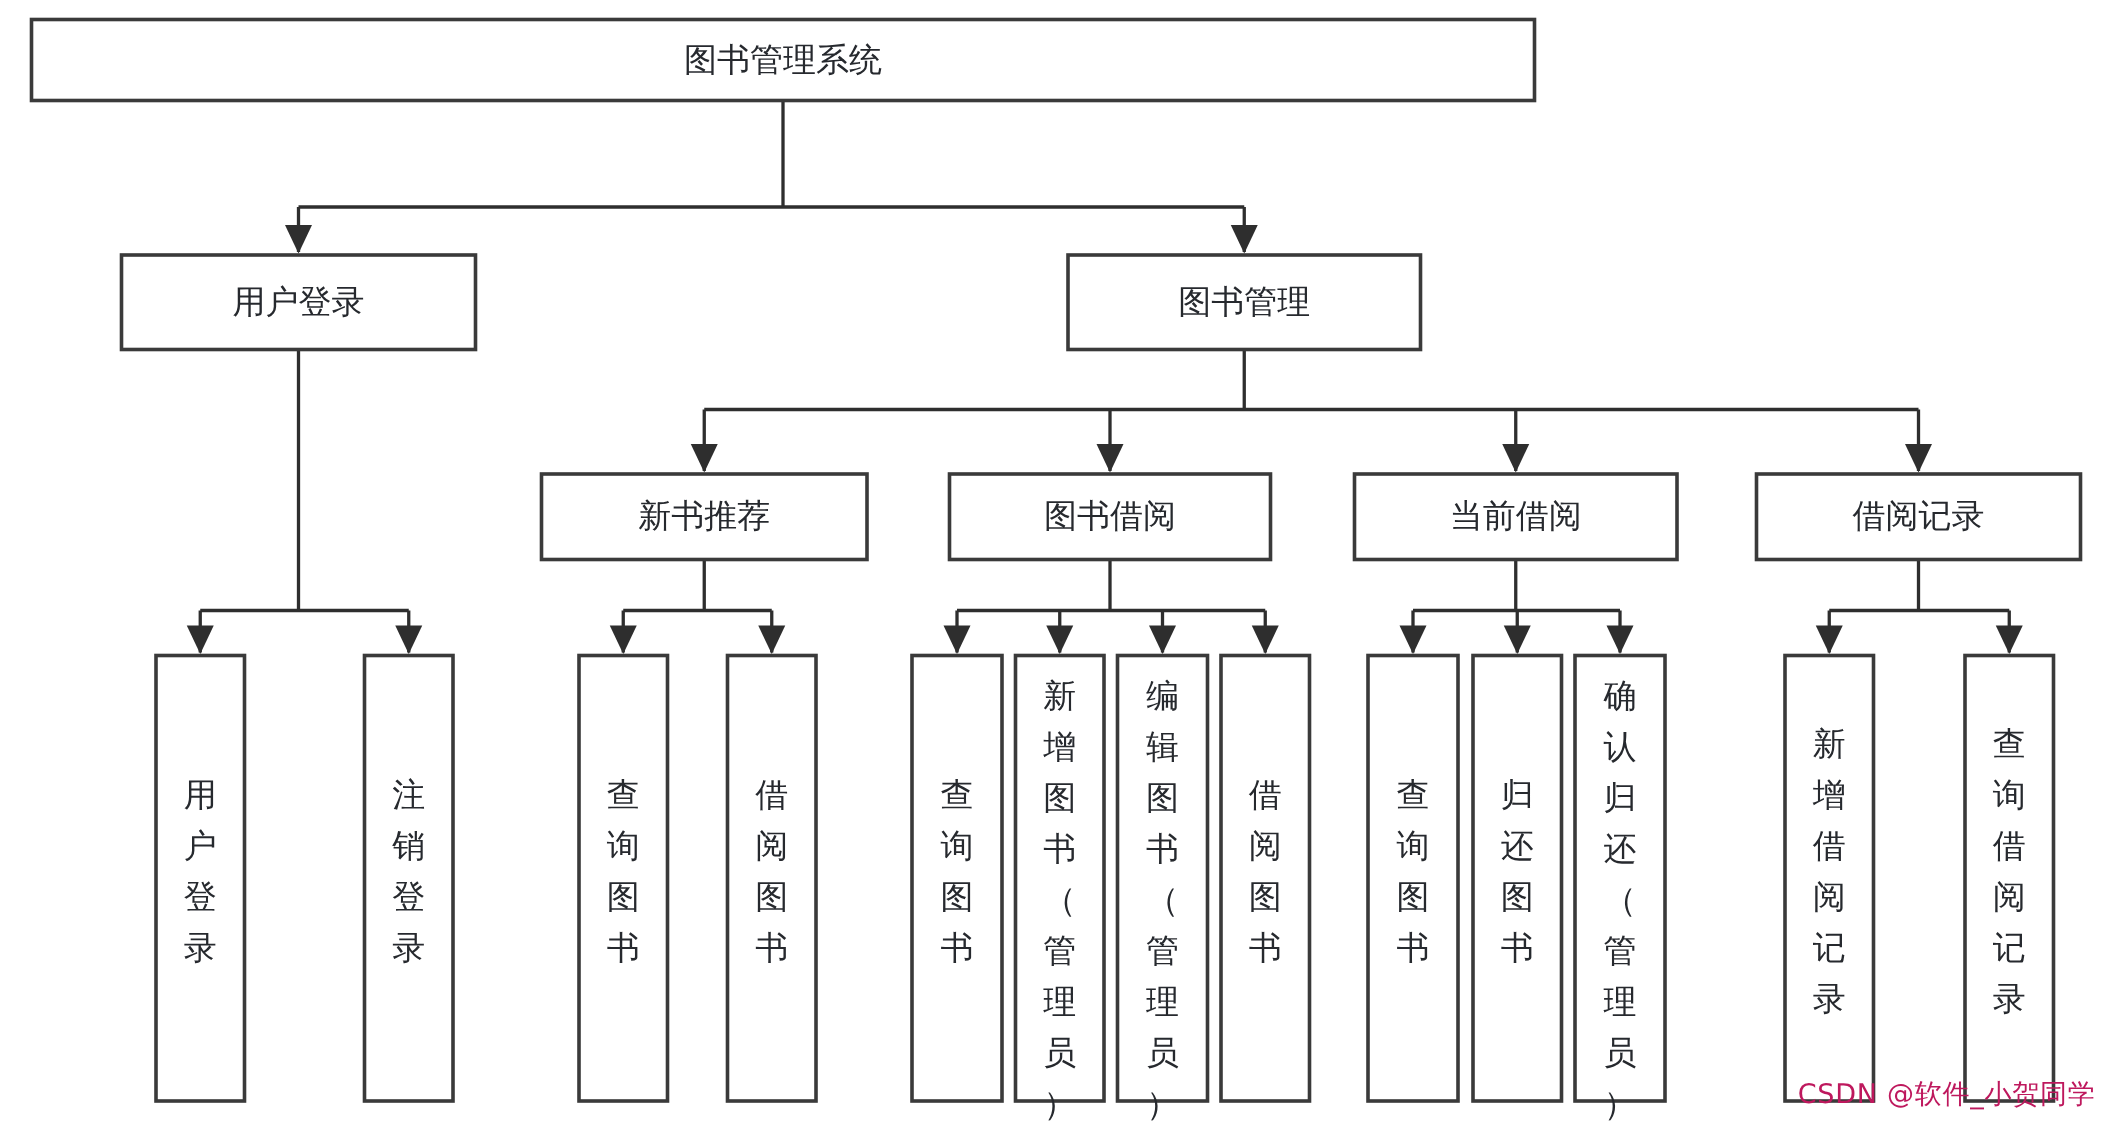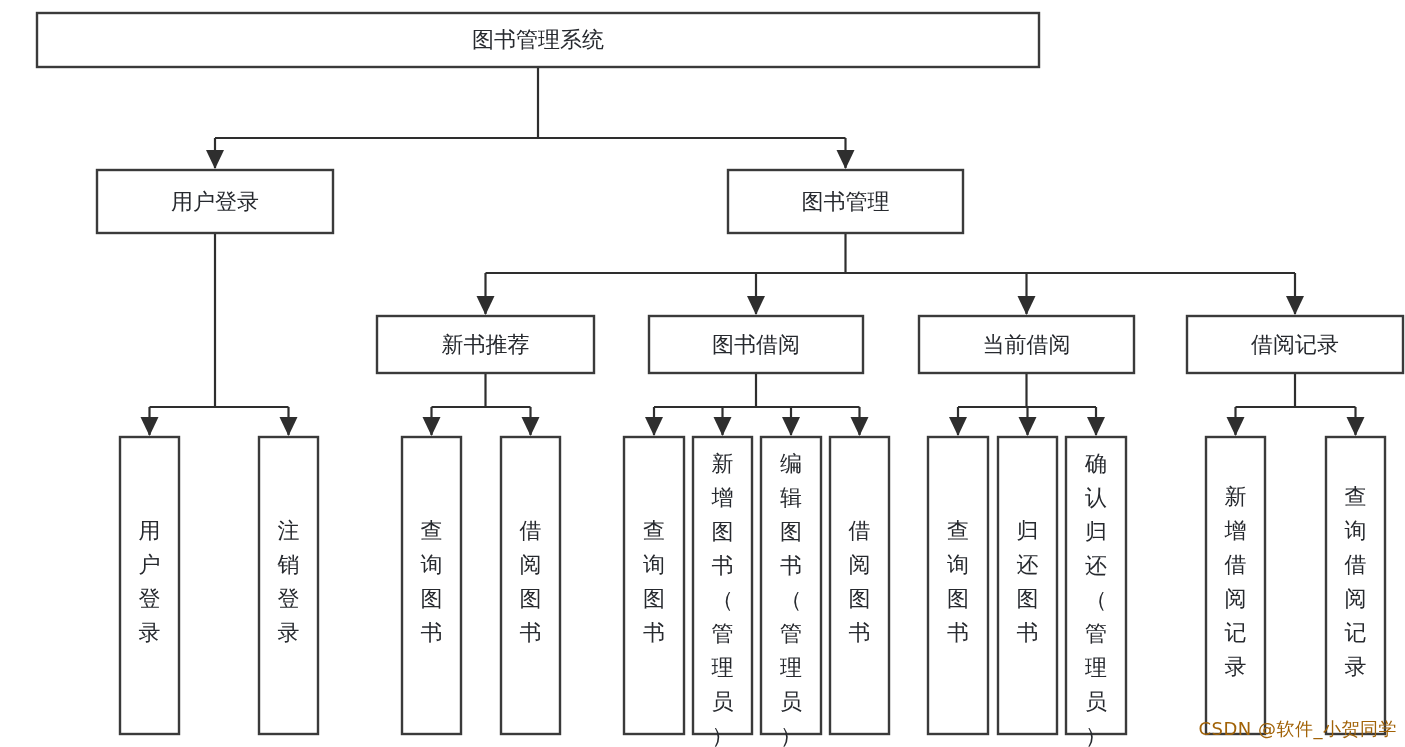--- a/index.html
+++ b/index.html
@@ -9,21 +9,21 @@
   }
   body {
     width: 1405px;
     height: 747px;
     position: relative;
     overflow: hidden;
     font-family: "DejaVu Sans", "Liberation Sans", sans-serif;
   }
   #diagram-root {
     position: absolute;
-    left: 16px; top: 0;
+    left: 0; top: 0;
     width: 1365px;
     height: 747px;
   }
   .node-box {
     fill: #ffffff;
     stroke: #3a3a3a;
     stroke-width: 2.4;
   }
   .node-label {
     fill: #26292e;
@@ -43,21 +43,21 @@
     stroke-width: 2.2;
     fill: none;
   }
   .arrow-head {
     fill: #2e2e2e;
   }
   .watermark {
     position: absolute;
     right: 8px;
     bottom: 6px;
-    color: #a16207;
+    color: #be185d;
     font-size: 18px;
     font-family: "DejaVu Sans", "Liberation Sans", sans-serif;
     letter-spacing: 0.5px;
     white-space: nowrap;
     user-select: none;
   }
 </style>
 </head>
 <body>
 

